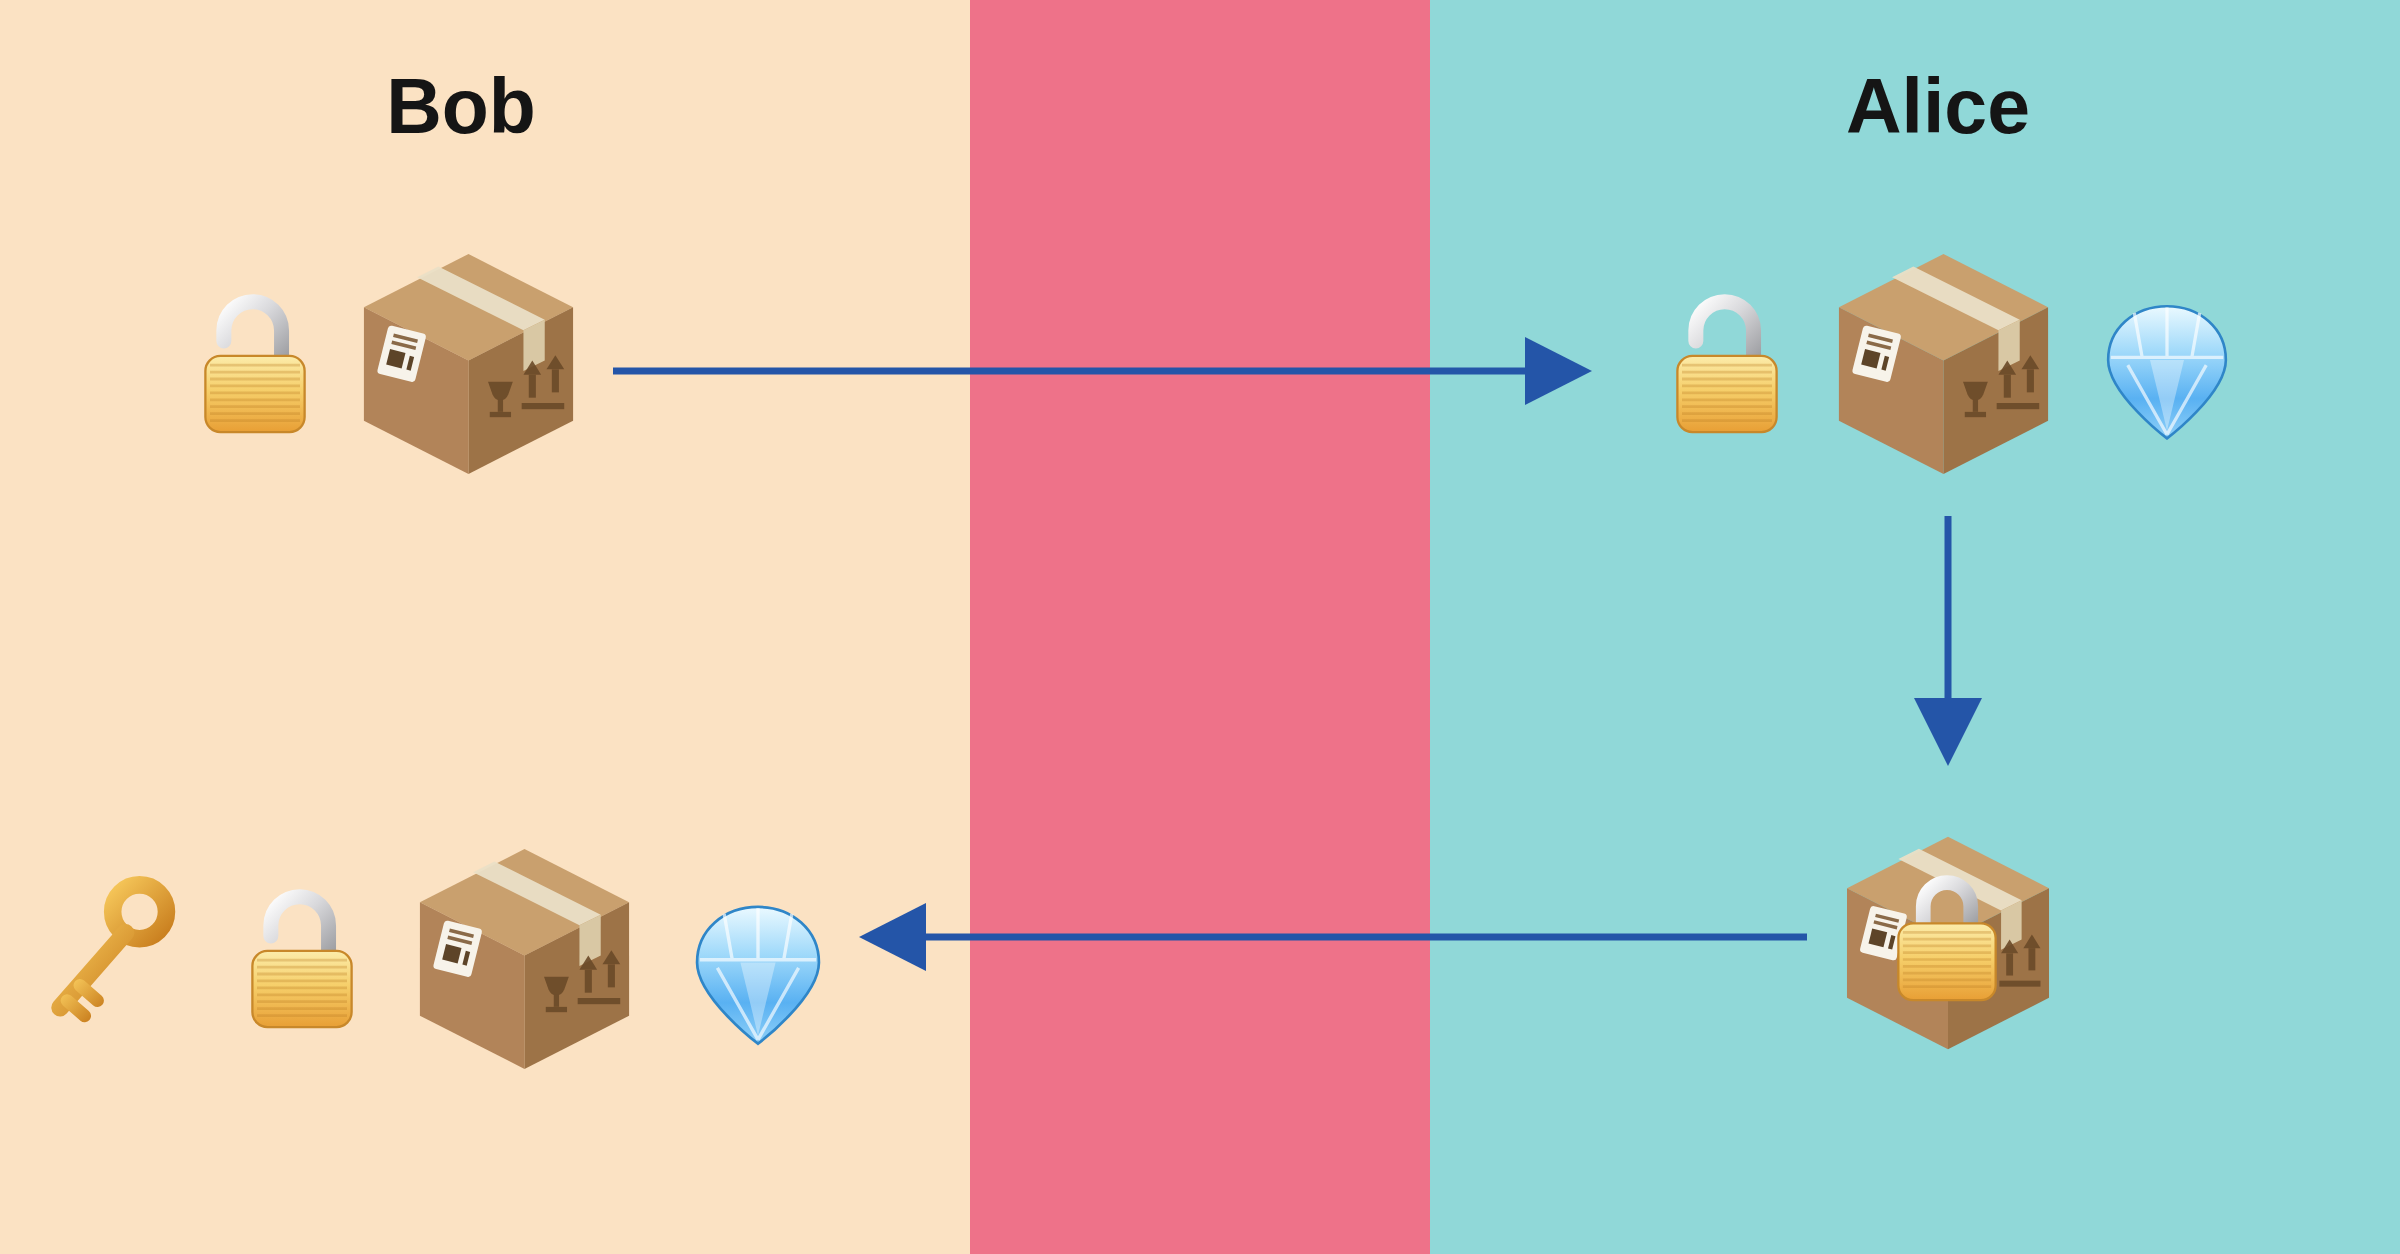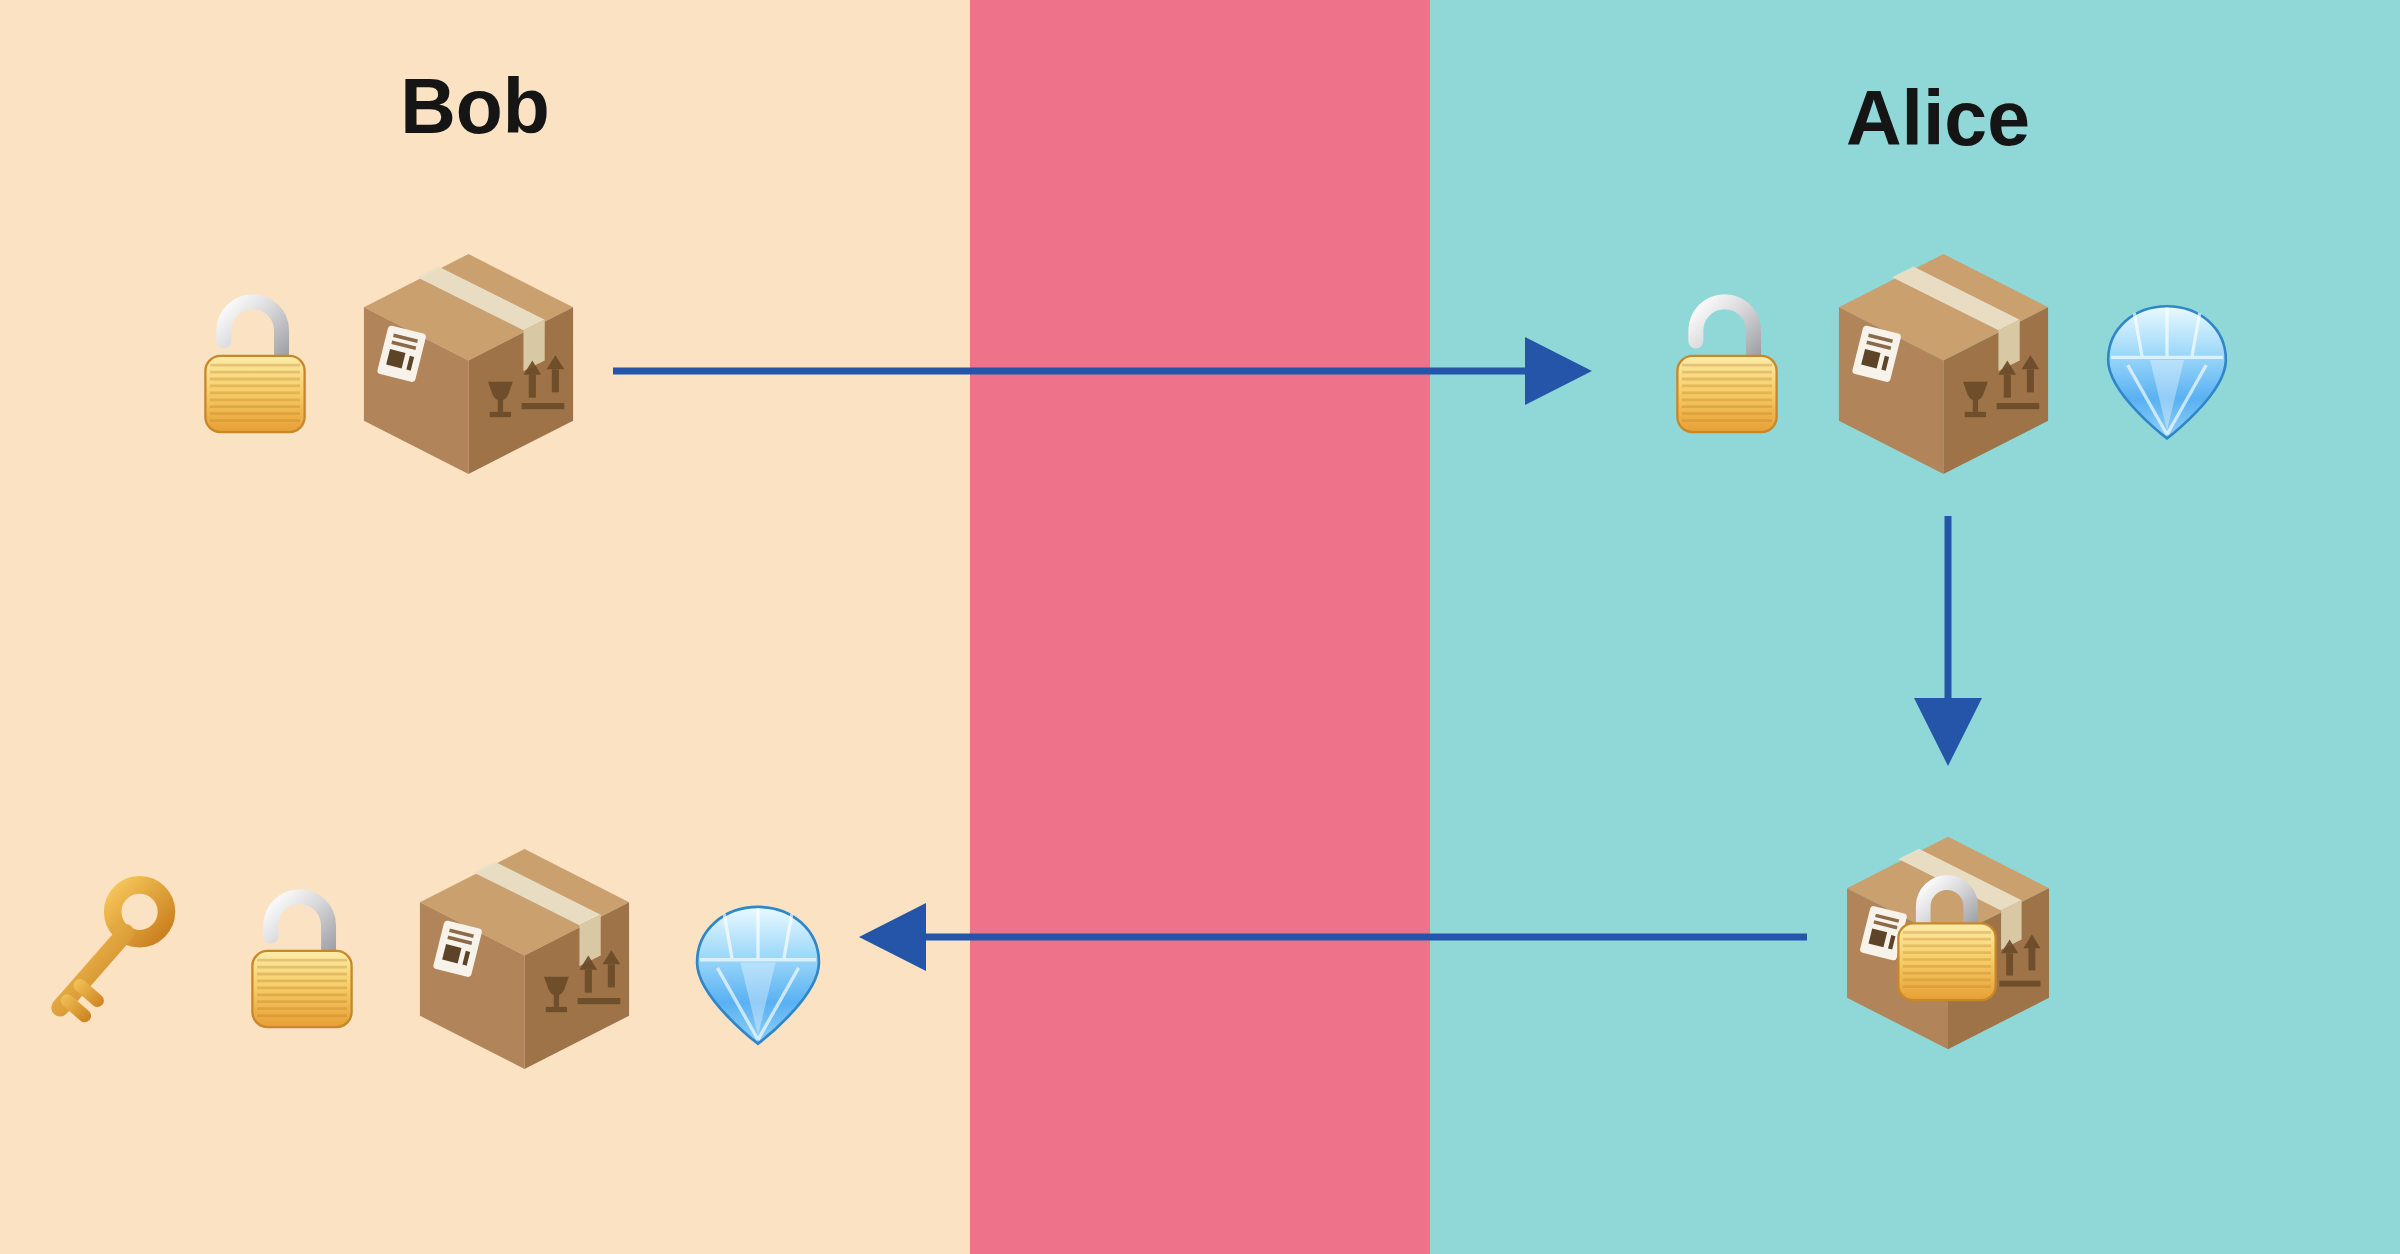--- a/index.html
+++ b/index.html
@@ -10,21 +10,21 @@
   .zone{position:absolute;top:0;height:1254px;}
   .zone-bob{left:0;width:970px;background:#fbe2c3;}
   .zone-attackers{left:970px;width:460px;background:#ee7289;}
   .zone-alice{left:1430px;width:970px;background:#90d8d8;}
 
   .zone-label{
     position:absolute;top:64px;margin:0;
     font-size:77px;font-weight:bold;line-height:1.1;
     transform:translateX(-50%);white-space:nowrap;
   }
-  .lbl-bob{left:475px;}
+  .lbl-bob{left:461px;}
   .lbl-attackers{left:1200px;}
   .lbl-alice{left:1938px;}
 
   
   .slot{position:absolute;}
   .slot svg{width:100%;height:100%;display:block;}
 
   .s-bob-top-lock     {left:196px;  top:289px; width:118px; height:150px;}
   .s-bob-top-package  {left:352px;  top:247px; width:233px; height:234px;}
   .s-alice-top-lock   {left:1668px; top:289px; width:118px; height:150px;}
@@ -123,21 +123,21 @@
   </defs>
 </svg>
 
 <div class="canvas">
 
   <section class="zone zone-bob" style="background-color: rgb(251, 226, 195);"></section>
   <section class="zone zone-attackers" style="background-color: rgb(238, 114, 137);"></section>
   <section class="zone zone-alice" style="background-color: rgb(144, 216, 216);"></section>
 
   <h1 class="zone-label lbl-bob" style="color: rgb(21, 21, 21);">Bob</h1>
-  <h1 class="zone-label lbl-alice" style="color: rgb(21, 21, 21); margin-top: 12px;">Alice</h1>
+  <h1 class="zone-label lbl-alice" style="color: rgb(21, 21, 21);">Alice</h1>
 
   <div class="slot s-bob-top-lock">
       <svg>
         <use href="#sym-lock-open" width="100%" height="100%"></use>
       </svg>
     </div>
   <div class="slot s-bob-top-package">
       <svg>
         <use href="#sym-package" width="100%" height="100%"></use>
       </svg>

